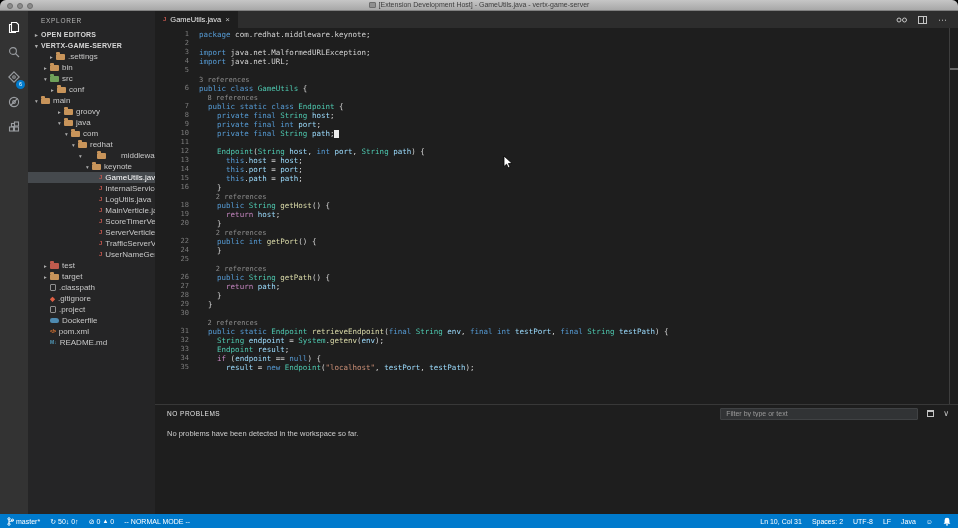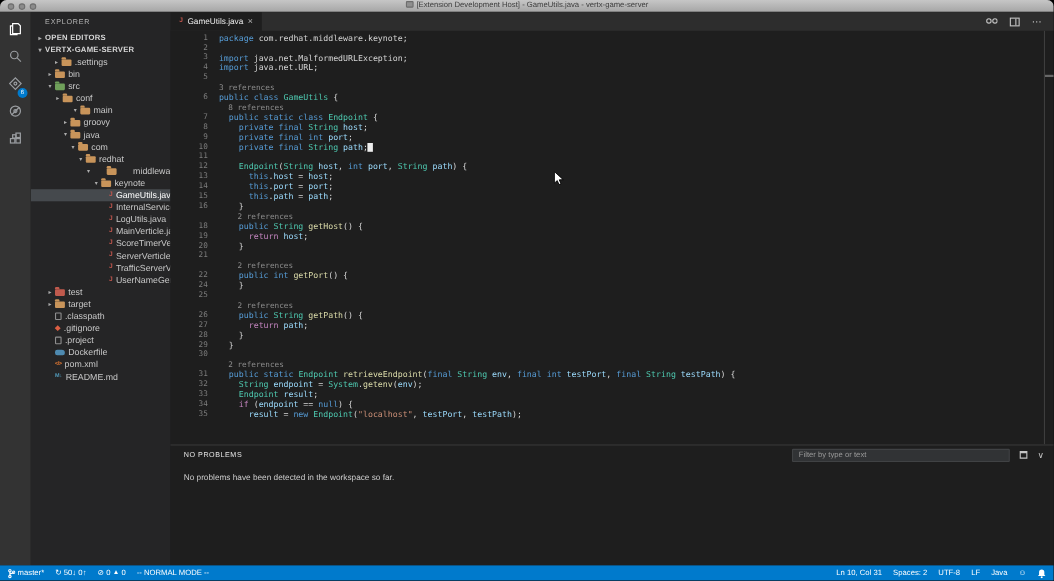--- a/index.html
+++ b/index.html
@@ -154,21 +154,21 @@
         <div class="tree-row" style="padding-left: 13px;">
           <span class="chev">▾</span>
           <span class="tree-icon icon-folder-green"></span>
           <span>src</span>
         </div>
         <div class="tree-row" style="padding-left: 20px;">
           <span class="chev">▸</span>
           <span class="tree-icon icon-folder"></span>
           <span>conf</span>
         </div>
-        <div class="tree-row" style="padding-left: 36px;">
+        <div class="tree-row" style="padding-left: 4px;">
           <span class="chev">▾</span>
           <span class="tree-icon icon-folder"></span>
           <span>main</span>
         </div>
         <div class="tree-row" style="padding-left: 27px;">
           <span class="chev">▸</span>
           <span class="tree-icon icon-folder"></span>
           <span>groovy</span>
         </div>
         <div class="tree-row" style="padding-left: 27px;">
@@ -312,21 +312,20 @@
         <div class="code-row"><div class="ln">11</div><div></div></div>
         <div class="code-row"><div class="ln">12</div><div><span class="tk-pl">    </span><span class="tk-ty">Endpoint</span><span class="tk-pl">(</span><span class="tk-ty">String</span><span class="tk-pl"> </span><span class="tk-vr">host</span><span class="tk-pl">, </span><span class="tk-kw">int</span><span class="tk-pl"> </span><span class="tk-vr">port</span><span class="tk-pl">, </span><span class="tk-ty">String</span><span class="tk-pl"> </span><span class="tk-vr">path</span><span class="tk-pl">) {</span></div></div>
         <div class="code-row"><div class="ln">13</div><div><span class="tk-pl">      </span><span class="tk-kw">this</span><span class="tk-pl">.</span><span class="tk-vr">host</span><span class="tk-pl"> = </span><span class="tk-vr">host</span><span class="tk-pl">;</span></div></div>
         <div class="code-row"><div class="ln">14</div><div><span class="tk-pl">      </span><span class="tk-kw">this</span><span class="tk-pl">.</span><span class="tk-vr">port</span><span class="tk-pl"> = </span><span class="tk-vr">port</span><span class="tk-pl">;</span></div></div>
         <div class="code-row"><div class="ln">15</div><div><span class="tk-pl">      </span><span class="tk-kw">this</span><span class="tk-pl">.</span><span class="tk-vr">path</span><span class="tk-pl"> = </span><span class="tk-vr">path</span><span class="tk-pl">;</span></div></div>
         <div class="code-row"><div class="ln">16</div><div><span class="tk-pl">    }</span></div></div>
         <div class="code-row"><div class="ln"></div><div><span class="tk-lens">    2 references</span></div></div>
         <div class="code-row"><div class="ln">18</div><div><span class="tk-pl">    </span><span class="tk-kw">public </span><span class="tk-ty">String</span><span class="tk-pl"> </span><span class="tk-fn">getHost</span><span class="tk-pl">() {</span></div></div>
         <div class="code-row"><div class="ln">19</div><div><span class="tk-pl">      </span><span class="tk-ct">return</span><span class="tk-pl"> </span><span class="tk-vr">host</span><span class="tk-pl">;</span></div></div>
         <div class="code-row"><div class="ln">20</div><div><span class="tk-pl">    }</span></div></div>
-        <div class="code-row"><div class="ln">21</div><div></div></div>
         <div class="code-row"><div class="ln"></div><div><span class="tk-lens">    2 references</span></div></div>
         <div class="code-row"><div class="ln">22</div><div><span class="tk-pl">    </span><span class="tk-kw">public int</span><span class="tk-pl"> </span><span class="tk-fn">getPort</span><span class="tk-pl">() {</span></div></div>
         <div class="code-row"><div class="ln">24</div><div><span class="tk-pl">    }</span></div></div>
         <div class="code-row"><div class="ln">25</div><div></div></div>
         <div class="code-row"><div class="ln"></div><div><span class="tk-lens">    2 references</span></div></div>
         <div class="code-row"><div class="ln">26</div><div><span class="tk-pl">    </span><span class="tk-kw">public </span><span class="tk-ty">String</span><span class="tk-pl"> </span><span class="tk-fn">getPath</span><span class="tk-pl">() {</span></div></div>
         <div class="code-row"><div class="ln">27</div><div><span class="tk-pl">      </span><span class="tk-ct">return</span><span class="tk-pl"> </span><span class="tk-vr">path</span><span class="tk-pl">;</span></div></div>
         <div class="code-row"><div class="ln">28</div><div><span class="tk-pl">    }</span></div></div>
         <div class="code-row"><div class="ln">29</div><div><span class="tk-pl">  }</span></div></div>
         <div class="code-row"><div class="ln">30</div><div></div></div>

